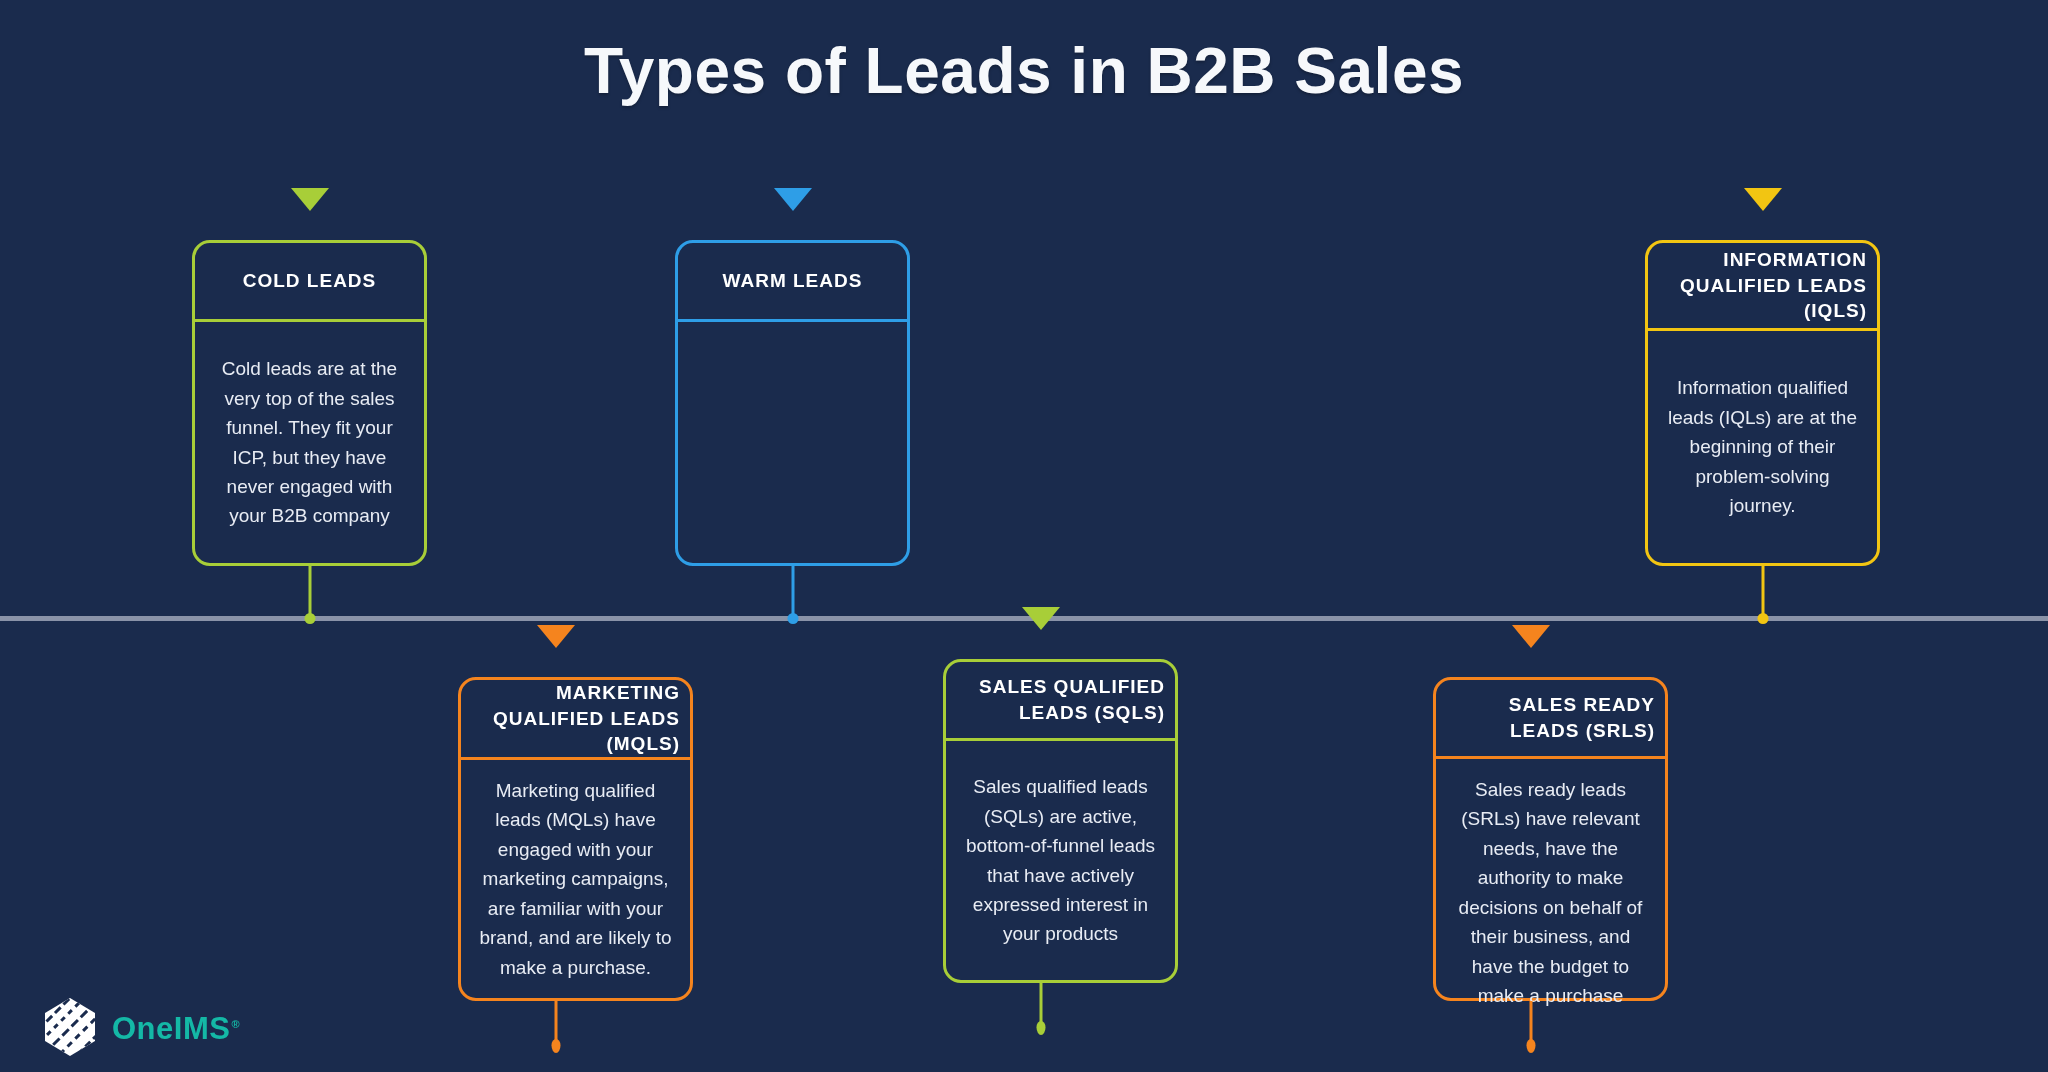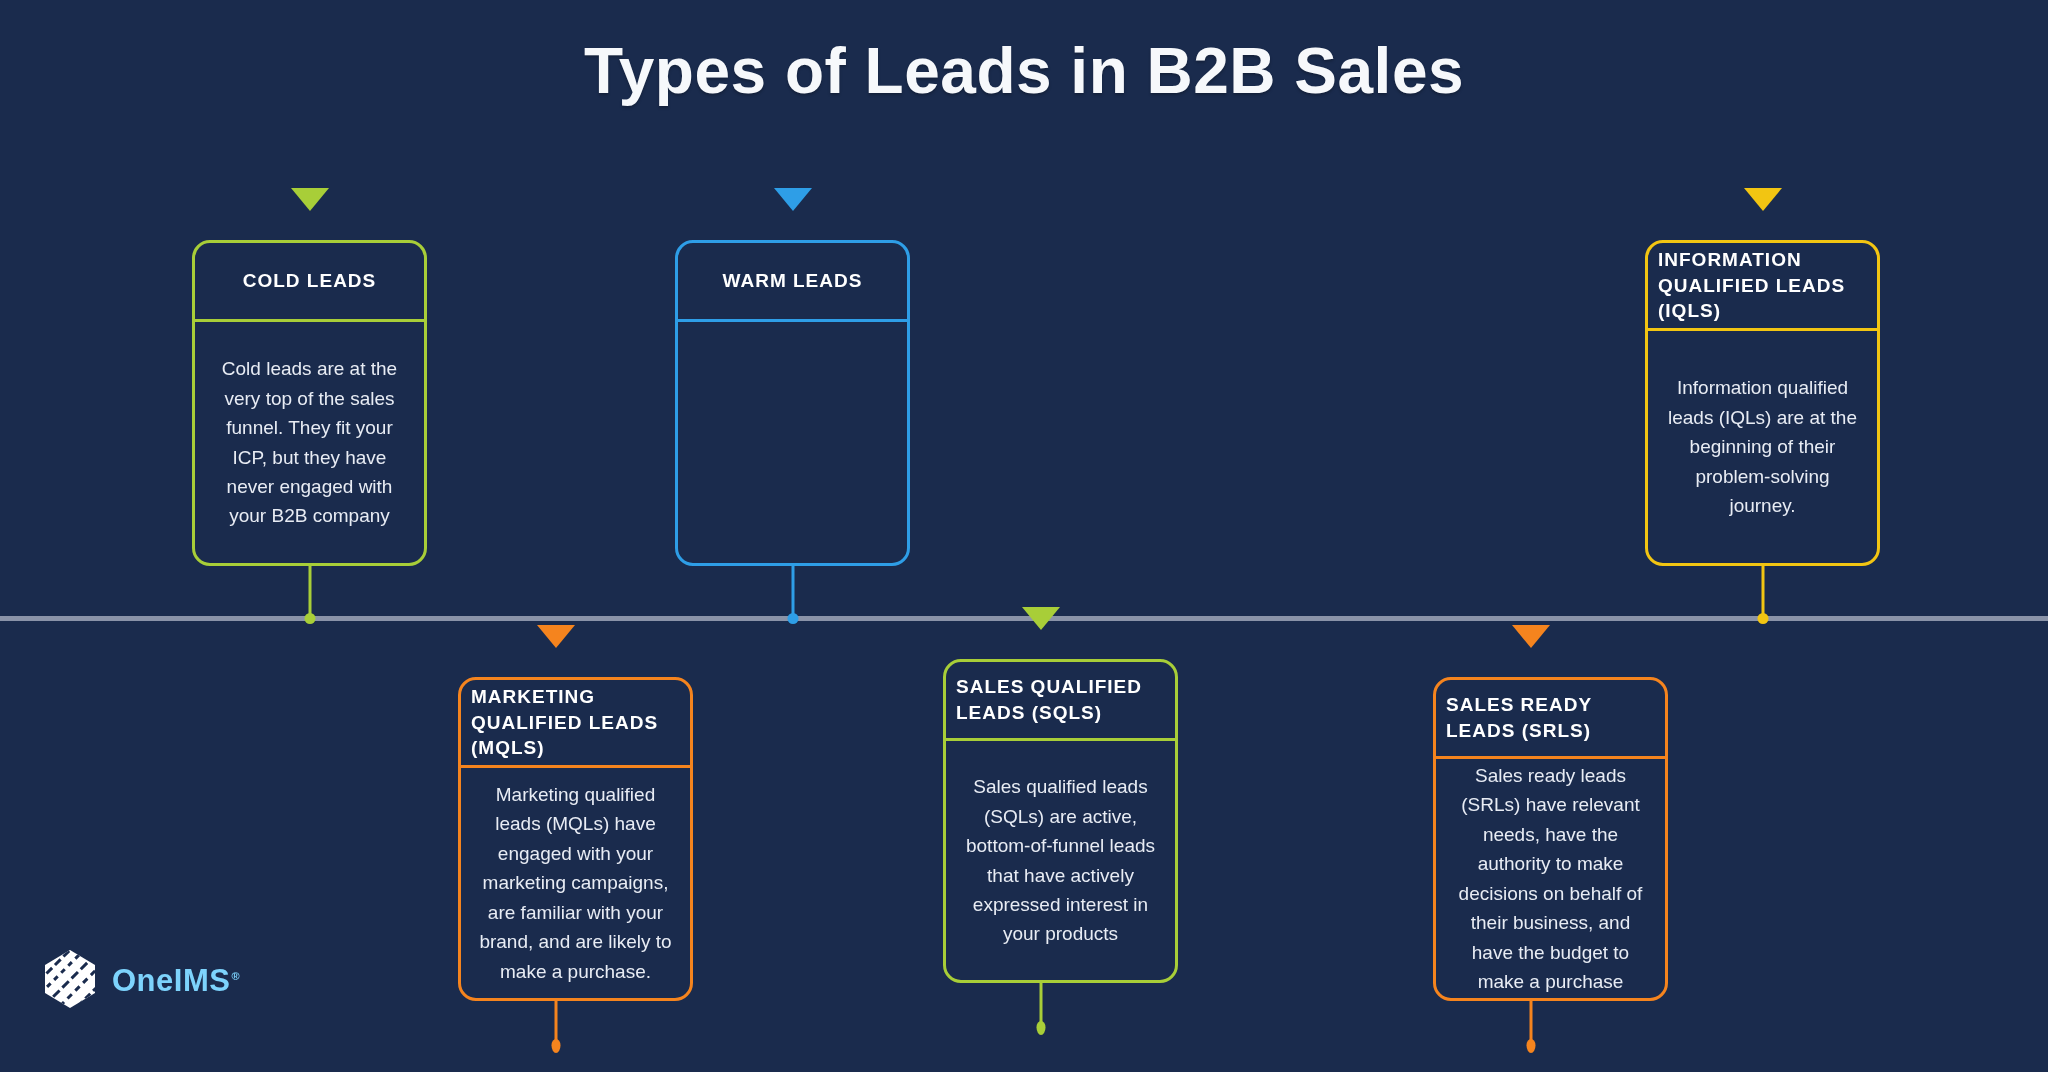--- a/index.html
+++ b/index.html
@@ -51,64 +51,64 @@
     box-sizing:content-box;
   }
   .lead.top .card{height:320px;}
   .lead.bottom .card{height:318px;margin-left:20px;}
   .card-title{
     min-height:79px;
     border-bottom:3px solid var(--c);
     display:flex;
     align-items:center;
     justify-content:center;
-    text-align:left;
+    text-align:right;
     color:#FFFFFF;
     font-size:19px;
     font-weight:700;
     letter-spacing:1px;
     line-height:1.35;
     padding:4px 10px;
     box-sizing:border-box;
   }
   .card-body{
     flex:1;
     display:flex;
     align-items:center;
     justify-content:center;
     text-align:center;
     color:#E8ECF4;
     font-size:19px;
     line-height:1.55;
-    padding:2px 13px;
+    padding:16px 13px;
   }
   .stem{
     position:absolute;
     left:50%;
     transform:translateX(-50%);
     width:3px;
     background:var(--c);
   }
   .lead.top .stem{top:378px;height:53px;}
   .lead.bottom .stem{top:376px;height:45px;}
   .dot{
     position:absolute;
     left:50%;
     transform:translateX(-50%);
     background:var(--c);
   }
   .lead.top .dot{top:425px;width:11px;height:11px;border-radius:50%;}
   .lead.bottom .dot{top:414px;width:9px;height:14px;border-radius:50% 50% 50% 50%/45% 45% 55% 55%;}
   .logo{
     position:absolute;
-    left:42px;top:948px;
+    left:42px;top:996px;
     display:flex;
     align-items:center;
     gap:14px;
-    color:#7dd3fc;
+    color:#14b8a6;
   }
   .logo-text{
     font-size:31px;
     font-weight:700;
     letter-spacing:0.5px;
   }
   .logo-reg{
     font-size:11px;
     vertical-align:super;
     margin-left:1px;

